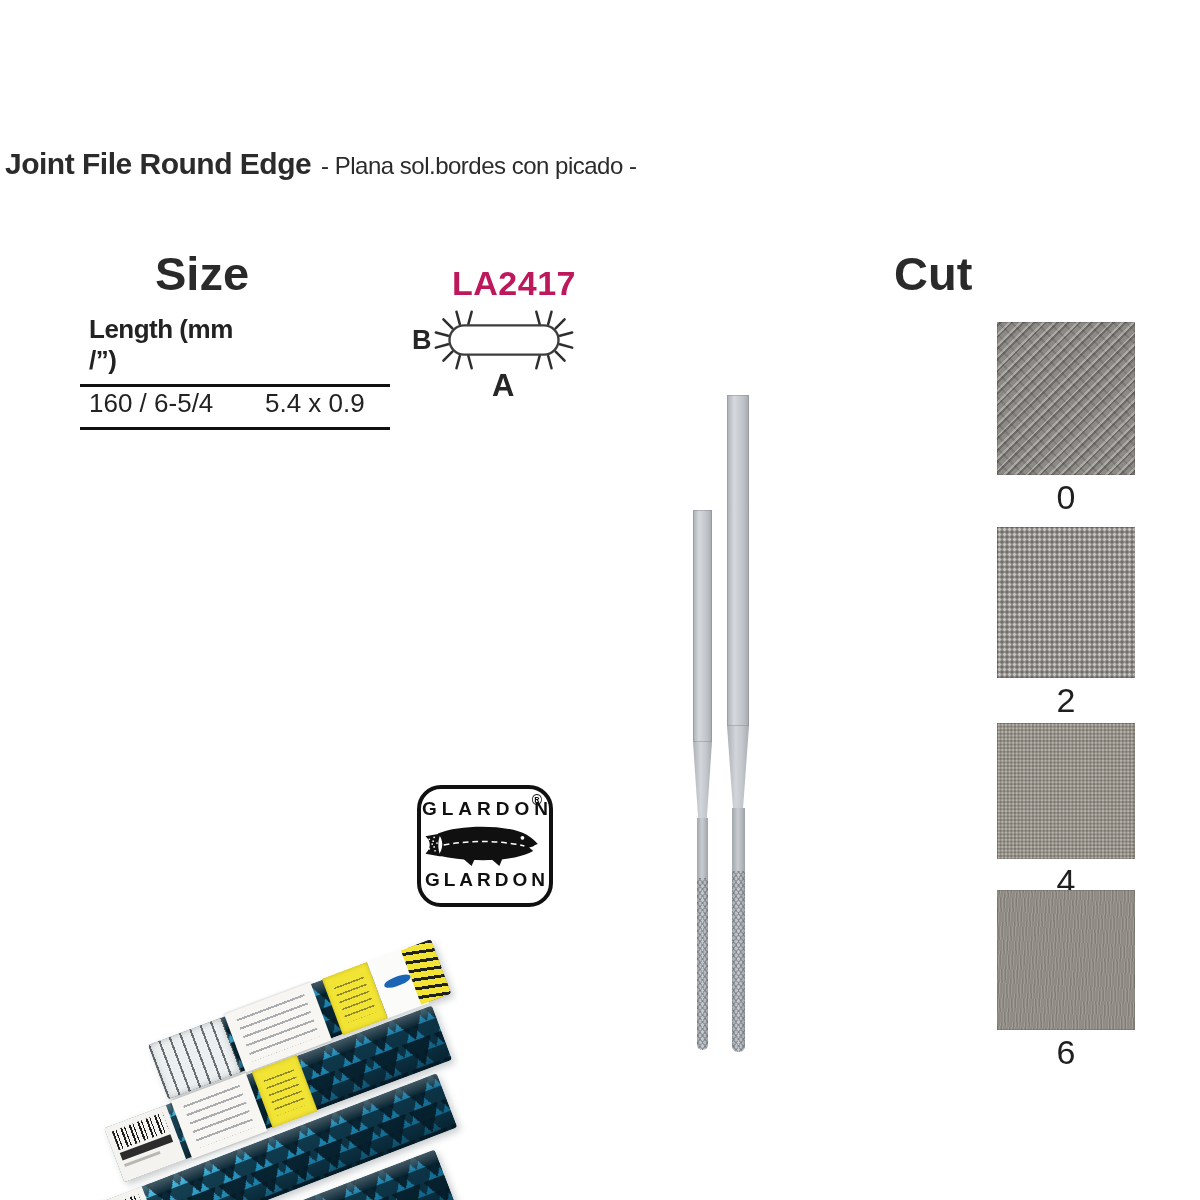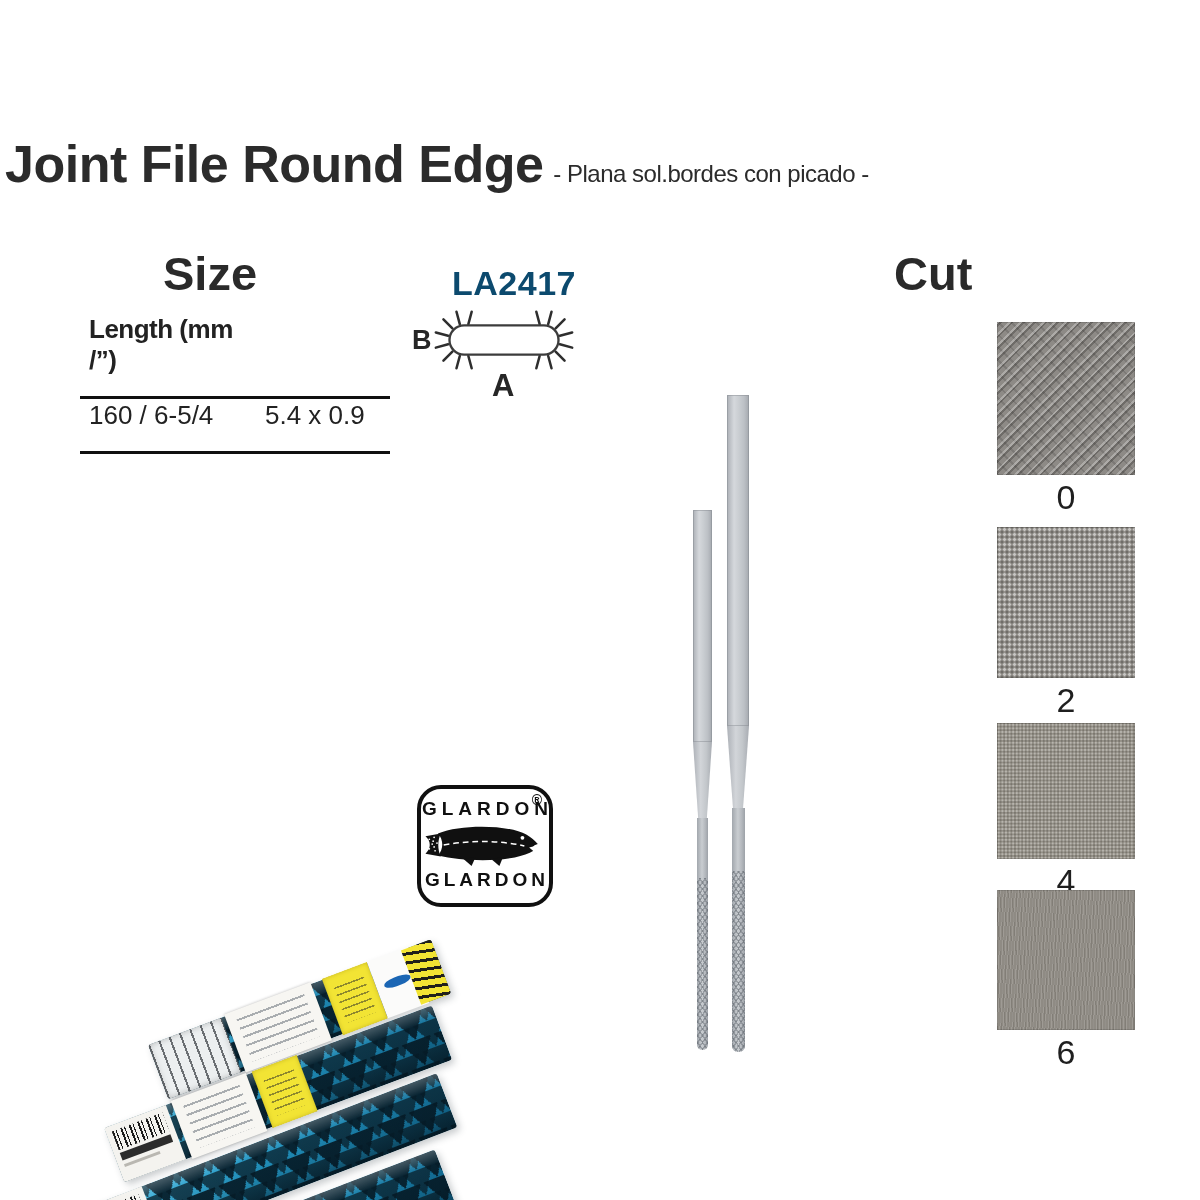--- a/index.html
+++ b/index.html
@@ -4,36 +4,36 @@
 <style>
   * { margin:0; padding:0; box-sizing:border-box; }
   html,body { background:#fff; }
   .page {
     position:relative; width:1200px; height:1200px; background:#ffffff;
     font-family:"Liberation Sans", sans-serif; color:#262626; overflow:hidden;
   }
 
   
   .title-block { position:absolute; left:5px; top:138px; line-height:52px; letter-spacing:-0.5px; white-space:nowrap; }
-  .title-main  { font-size:52px; font-weight:600; color:#2b2b2b; }
+  .title-main  { font-size:30px; font-weight:600; color:#2b2b2b; }
   .title-sub   { font-size:24px; font-weight:500; color:#2b2b2b; margin-left:6px; }
   .title-line2 { font-size:32px; font-weight:500; color:#2b2b2b; }
 
   
-  .size-heading { position:absolute; left:72px; top:246px; width:276px; text-align:center;
+  .size-heading { position:absolute; left:64px; top:246px; width:276px; text-align:center;
                   font-size:47px; font-weight:600; color:#2a2a2a; }
   .size-table { position:absolute; left:80px; top:313px; width:310px; font-size:26px; color:#222; }
-  .st-row  { display:flex; padding:1px 0 20px 9px; border-bottom:2px solid #101010; }
+  .st-row  { display:flex; padding:1px 0 8px 9px; border-bottom:2px solid #101010; }
   .st-head { font-weight:700; border-bottom:3px solid #101010; letter-spacing:-0.5px; }
   .st-last { border-bottom:3px solid #101010; }
   .st-c1 { width:176px; } .st-c2 { flex:1; }
 
   
   .profile-code { position:absolute; left:428px; top:264px; width:172px; text-align:center;
-                  font-size:34px; font-weight:600; color:#0c4a6e; letter-spacing:0.5px; }
+                  font-size:34px; font-weight:600; color:#be185d; letter-spacing:0.5px; }
   .profile-svg { position:absolute; left:404px; top:304px; }
   .profile-b { position:absolute; left:412px; top:325px; font-size:27px; font-weight:700; }
   .profile-a { position:absolute; left:492px; top:368px; font-size:31px; font-weight:700; }
 
   
   .cut-heading { position:absolute; left:894px; top:246px; font-size:47px; font-weight:600; color:#2a2a2a; }
   .swatch { position:absolute; left:997px; width:138px; }
   .swatch-tile { width:138px; box-shadow:inset 0 0 0 1px rgba(0,0,0,.12); }
   .swatch-label { text-align:center; font-size:34px; margin-top:3px; color:#1f1f1f; }
   .sw0 { top:322px; } .sw0 .swatch-tile { height:153px;

